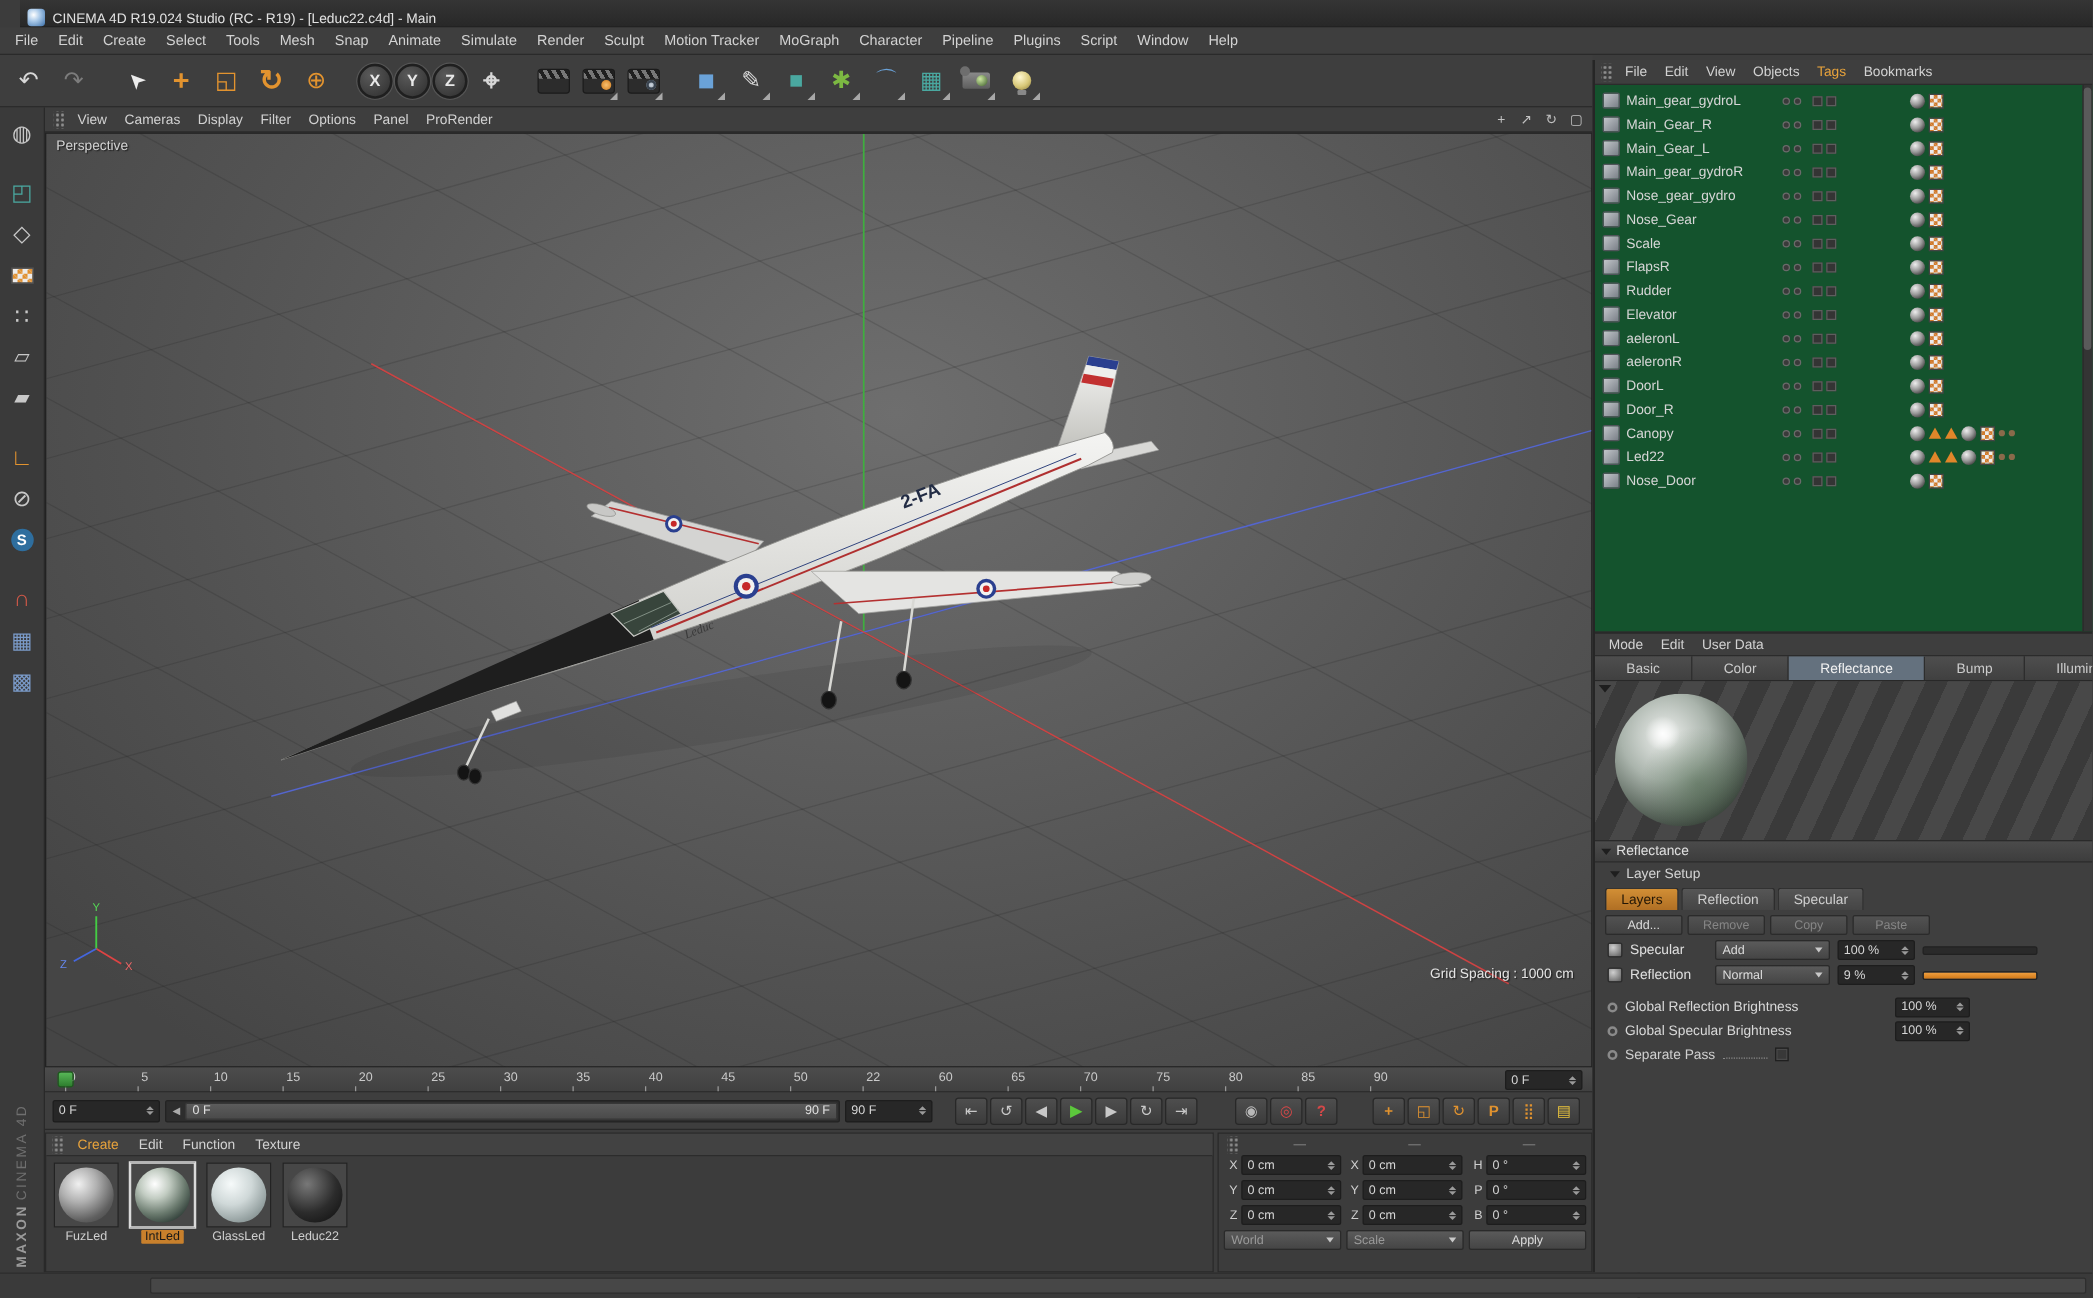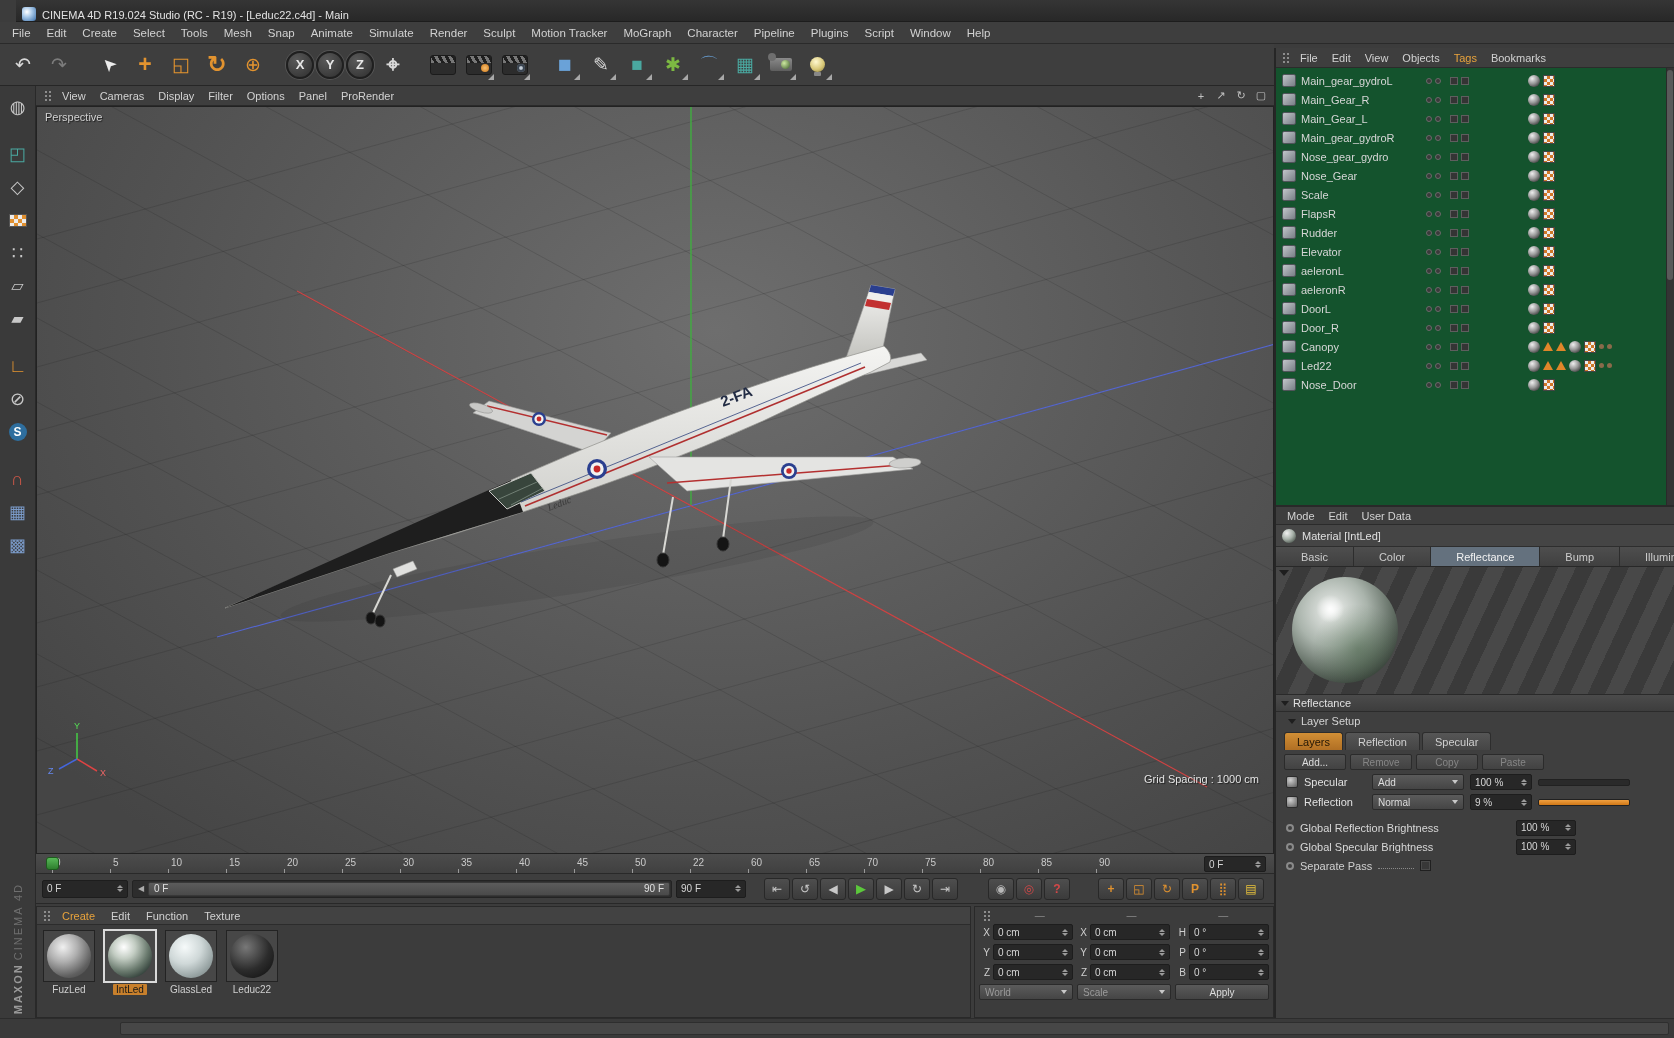--- a/index.html
+++ b/index.html
@@ -1221,24 +1221,20 @@
 
   <div class="attr-menu">
 
       <span class="menu-item">Mode</span>
 
       <span class="menu-item">Edit</span>
 
       <span class="menu-item">User Data</span>
 
   </div>
-  <div class="attr-title">
-    <span class="attr-sph"></span>
-    <span>Material [IntLed]</span>
-  </div>
   <div class="attr-tabs">
 
       <span class="atab">Basic</span>
 
       <span class="atab">Color</span>
 
       <span class="atab active">Reflectance</span>
 
       <span class="atab">Bump</span>
 

